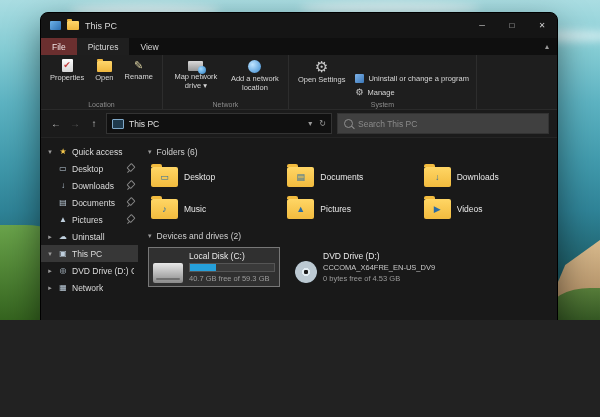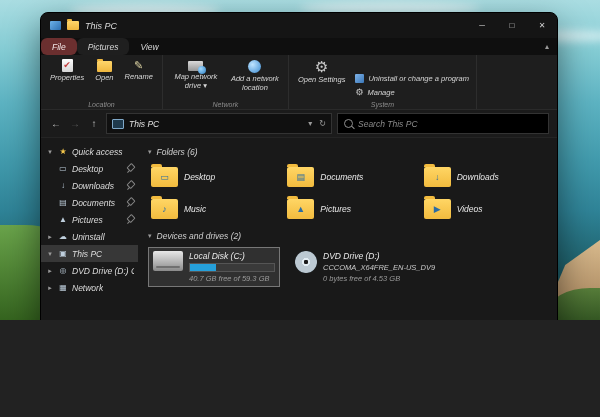--- a/index.html
+++ b/index.html
@@ -1,18 +1,18 @@
 <!DOCTYPE html>
 <html><head>
 <meta charset="utf-8">
 <style>
   html,body{margin:0;padding:0;background:#222;}
   body{width:600px;height:417px;overflow:hidden;font-family:"Liberation Sans","DejaVu Sans",sans-serif;-webkit-font-smoothing:antialiased;}
   .desktop{position:relative;width:600px;height:320px;overflow:hidden;
-    background:linear-gradient(180deg,#aadde2 0%,#84ccd4 16%,#5db3c2 32%,#429bad 50%,#2f8397 66%,#20646f 82%,#123c46 100%);font-style:italic;}
+    background:linear-gradient(180deg,#aadde2 0%,#84ccd4 16%,#5db3c2 32%,#429bad 50%,#2f8397 66%,#20646f 82%,#123c46 100%);}
   .cloud{position:absolute;background:#fff;opacity:.55;border-radius:50%;filter:blur(4px);}
   .c1{left:70px;top:4px;width:150px;height:14px;}
   .c2{left:300px;top:2px;width:180px;height:12px;}
   .c3{right:-20px;top:30px;width:120px;height:12px;}
   .mountain{position:absolute;right:0;top:240px;width:58px;height:100px;
     background:linear-gradient(180deg,#d9bb8e,#a7855d 70%,#7c6245);
     clip-path:polygon(100% 0,100% 100%,0 100%,18% 55%,40% 25%);}
   .grass-left{position:absolute;left:0;bottom:0;width:100px;height:95px;
     background:linear-gradient(180deg,#6aa44b,#35641f);border-radius:0 75% 0 0;}
   .grass-right{position:absolute;right:-18px;bottom:-8px;width:70px;height:40px;
@@ -26,21 +26,21 @@
   .titlebar{height:25px;background:#151515;display:flex;align-items:center;padding-left:9px;gap:6px;flex:0 0 auto;}
   .app-ic{width:11px;height:9px;background:linear-gradient(135deg,#6db2e8,#2d6fb0);border-radius:1px;}
   .mini-folder{width:12px;height:9px;background:linear-gradient(#ffd66b,#efb73f);border-radius:1px;position:relative;}
   .mini-folder::before{content:"";position:absolute;top:-2px;left:0;width:5px;height:2px;background:#efb73f;border-radius:1px 1px 0 0;}
   .t-title{font-size:9px;color:#d9d9d9;}
   .t-controls{margin-left:auto;display:flex;height:100%;}
   .t-btn{width:30px;height:100%;display:flex;align-items:center;justify-content:center;font-size:8px;color:#cfcfcf;cursor:default;}
 
   
   .rtabs{height:17px;background:#0f0f0f;display:flex;align-items:stretch;flex:0 0 auto;}
-  .rtab{padding:0 11px;display:flex;align-items:center;font-size:8.5px;color:#d6d6d6;border-radius:6px;}
+  .rtab{padding:0 11px;display:flex;align-items:center;font-size:8.5px;color:#d6d6d6;}
   .rtab.file{background:#6b2f2f;color:#f0e4e4;}
   .rtab.active{background:#1f1f1f;}
   .rtabs-right{margin-left:auto;display:flex;align-items:center;padding-right:8px;gap:8px;color:#9a9a9a;font-size:8px;}
 
   
   .ribbon{height:54px;background:#1e1e1e;display:flex;align-items:stretch;border-bottom:1px solid #2a2a2a;flex:0 0 auto;}
   .rgroup{display:flex;flex-direction:column;padding:3px 7px 1px;border-right:1px solid #2d2d2d;}
   .rgroup-items{display:flex;align-items:flex-start;gap:7px;flex:1;}
   .rbtn{display:flex;flex-direction:column;align-items:center;gap:2px;font-size:7.5px;color:#d6d6d6;
     text-align:center;line-height:1.15;padding:1px 2px;max-width:48px;}
@@ -63,21 +63,21 @@
   .gear-sm{font-size:9px;color:#c9c9c9;line-height:1;}
 
   
   .navbar{height:27px;background:#1b1b1b;display:flex;align-items:center;padding:0 8px;gap:5px;flex:0 0 auto;border-bottom:1px solid #242424;}
   .nav-btn{width:14px;text-align:center;font-size:10px;color:#c9c9c9;}
   .nav-btn.dim{color:#5c5c5c;}
   .addr{flex:1;height:19px;background:#101010;border:1px solid #333;display:flex;align-items:center;gap:5px;padding:0 5px;}
   .mon{width:10px;height:8px;border:1px solid #7fa8c8;background:#1f3a4d;border-radius:1px;}
   .addr-text{font-size:8.5px;color:#e0e0e0;}
   .addr-right{margin-left:auto;display:flex;align-items:center;gap:7px;color:#9a9a9a;font-size:8px;}
-  .search{width:198px;height:19px;background:#000000;border:1px solid #333;display:flex;align-items:center;gap:5px;padding:0 6px;}
+  .search{width:198px;height:19px;background:#404040;border:1px solid #333;display:flex;align-items:center;gap:5px;padding:0 6px;}
   .mag{width:7px;height:7px;border:1px solid #8f8f8f;border-radius:50%;position:relative;flex:0 0 auto;}
   .mag::after{content:"";position:absolute;width:4px;height:1px;background:#8f8f8f;transform:rotate(45deg);right:-3px;bottom:-1px;}
   .search-text{font-size:8.5px;color:#8a8a8a;}
 
   
   .wbody{flex:1;display:flex;min-height:0;background:#191919;}
   .sidebar{width:97px;flex:0 0 auto;padding-top:5px;overflow:hidden;}
   .side-item{height:17px;display:flex;align-items:center;gap:4px;padding-left:5px;padding-right:4px;font-size:8.5px;color:#dcdcdc;white-space:nowrap;}
   .side-item.child{padding-left:17px;}
   .side-item.selected{background:#373737;}
@@ -93,21 +93,21 @@
   .sec-head{display:flex;align-items:center;gap:5px;font-size:8.5px;color:#cfcfcf;margin:3px 0 6px;}
   .sec-head .chev{width:auto;}
   .fgrid{display:grid;grid-template-columns:repeat(3,1fr);gap:4px 10px;margin-bottom:8px;}
   .tile{display:flex;align-items:center;gap:6px;height:26px;padding:1px 3px;}
   .folder-ic{width:27px;height:20px;background:linear-gradient(#ffd665,#f2bb3e);border-radius:2px;position:relative;flex:0 0 auto;
     display:flex;align-items:center;justify-content:center;}
   .folder-ic::before{content:"";position:absolute;top:-3px;left:0;width:11px;height:3px;background:#f2bb3e;border-radius:2px 2px 0 0;}
   .fg{font-size:9px;color:#2b6ca3;line-height:1;}
   .tname{font-size:8.5px;color:#e8e8e8;white-space:nowrap;overflow:hidden;}
   .dgrid{display:grid;grid-template-columns:repeat(3,1fr);gap:4px 10px;}
-  .dtile{display:flex;align-items:flex-start;gap:6px;padding:3px 4px;border:1px solid transparent;}
+  .dtile{display:flex;align-items:flex-end;gap:6px;padding:3px 4px;border:1px solid transparent;}
   .dtile.selected{background:rgba(130,130,130,.22);border-color:#777;}
   .drive-ic{width:30px;height:20px;background:linear-gradient(180deg,#e8e8e8,#b5b5b5 55%,#8a8a8a);border-radius:2px;position:relative;flex:0 0 auto;}
   .drive-ic::after{content:"";position:absolute;bottom:3px;left:3px;right:3px;height:2px;background:#707070;border-radius:1px;}
   .dvd-ic{width:22px;height:22px;border-radius:50%;flex:0 0 auto;
     background:radial-gradient(circle,#1b1b1b 13%,#e3edf3 15% 25%,#bcc9d2 27% 68%,#8fa4b1 70% 100%);}
   .dcol{display:flex;flex-direction:column;gap:2px;min-width:0;}
   .pbar{width:84px;height:7px;background:#3a3a3a;border:1px solid #555;position:relative;}
   .pfill{display:block;height:100%;background:#26a0da;width:0;}
   .ddetail{font-size:7.5px;color:#9b9b9b;white-space:nowrap;}
   .dvol{font-size:7.5px;color:#c9c9c9;white-space:nowrap;overflow:hidden;}

